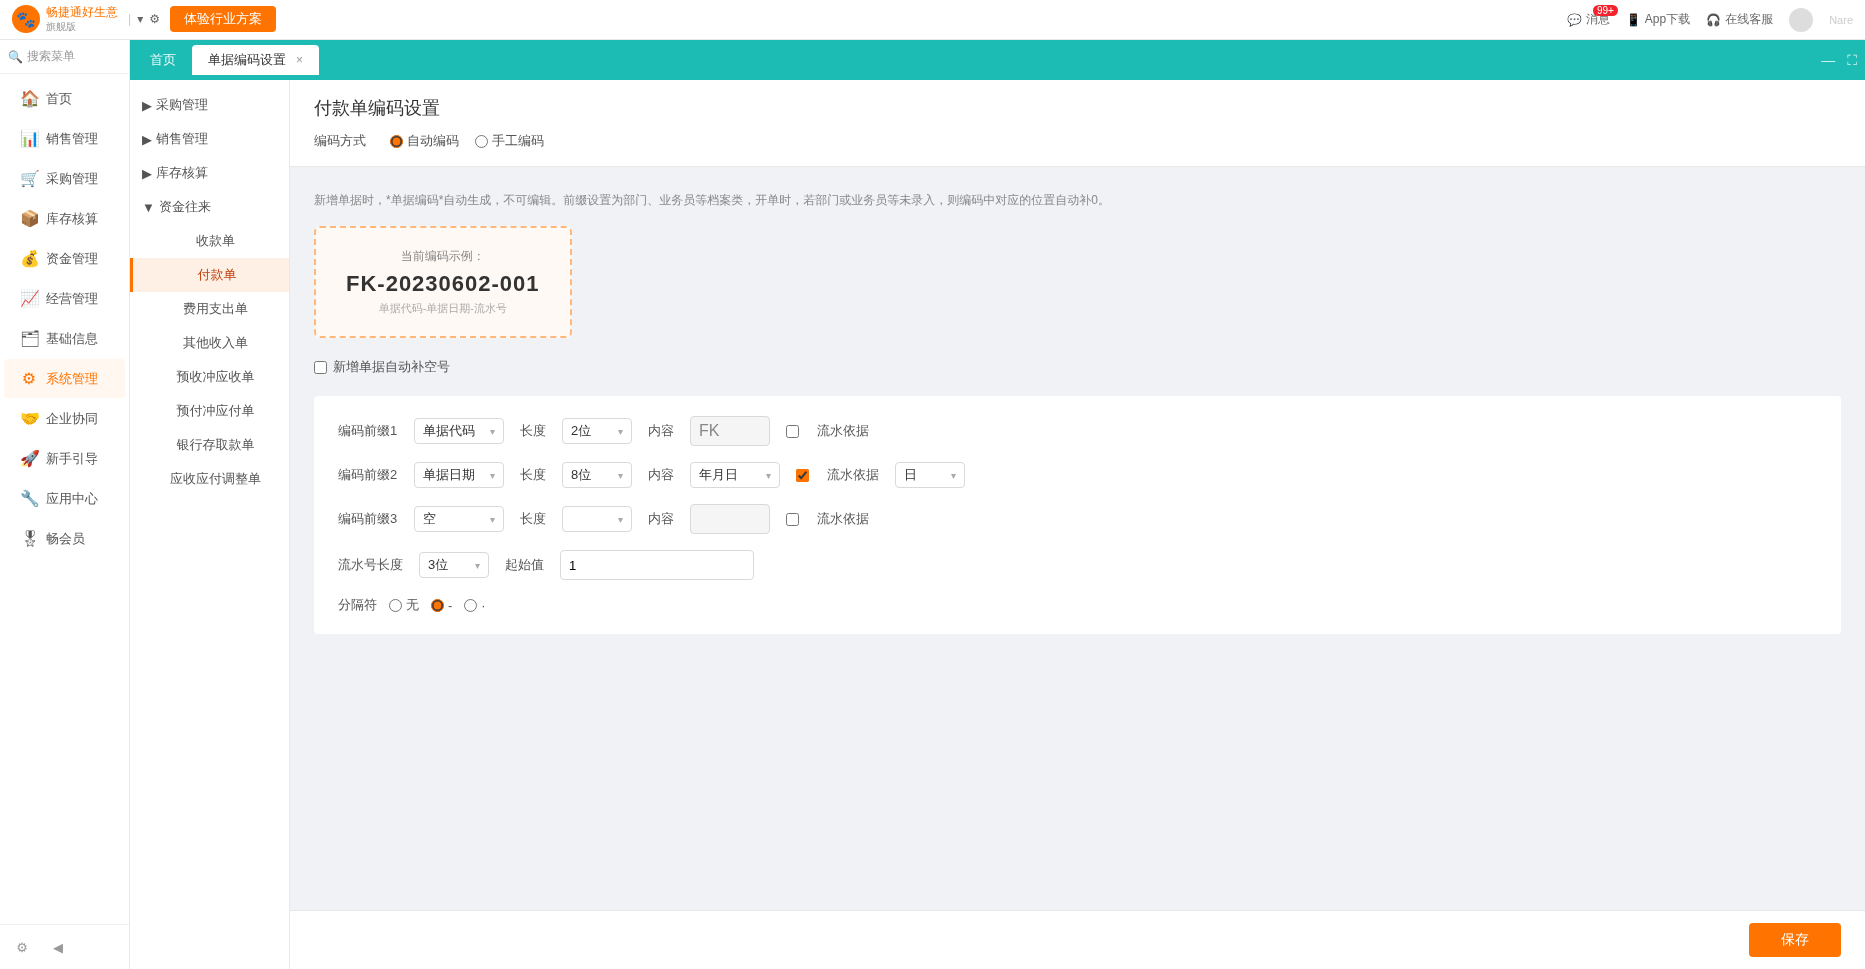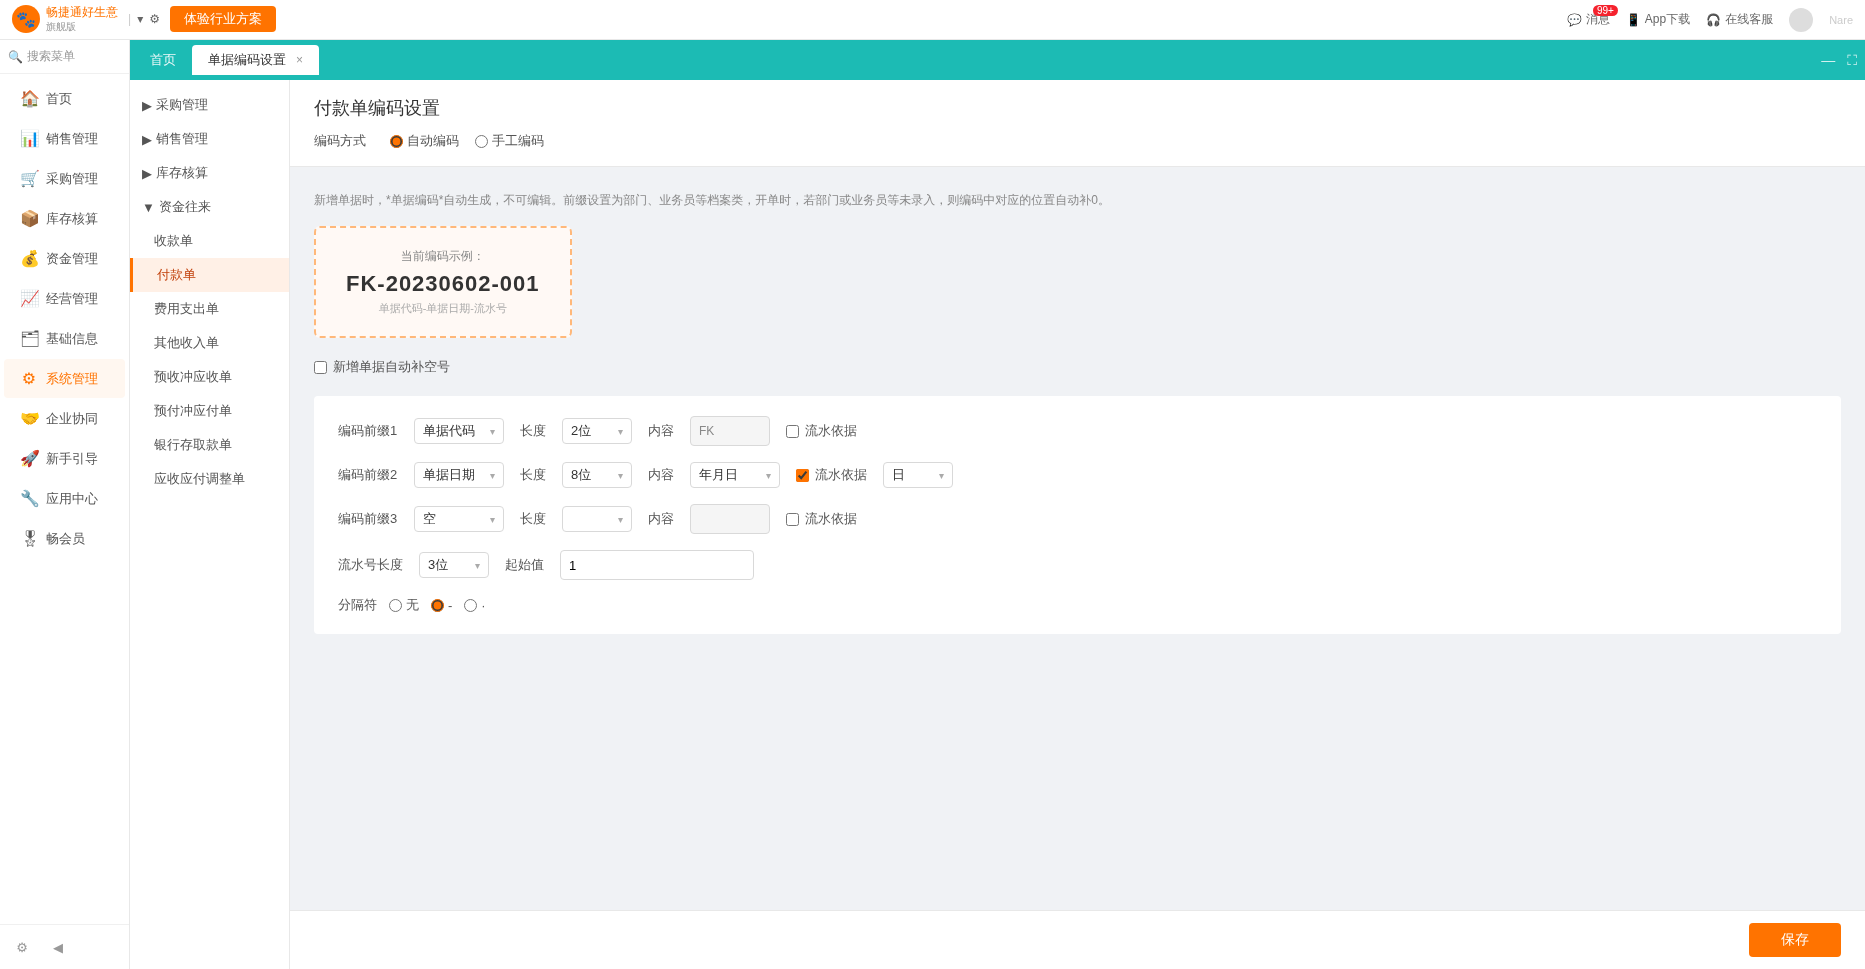--- a/index.html
+++ b/index.html
@@ -42,21 +42,21 @@
     .tab-home { color: rgba(255,255,255,0.9); padding: 6px 16px; cursor: pointer; font-size: 13px; }
     .tab-close { font-size: 12px; color: #999; cursor: pointer; margin-left: 4px; }
     .tab-bar-actions { margin-left: auto; display: flex; align-items: center; gap: 4px; }
     .tab-bar-btn { color: rgba(255,255,255,0.8); cursor: pointer; padding: 4px; font-size: 14px; }
 
     
     .content-wrapper { display: flex; gap: 0; flex: 1; overflow: hidden; }
     .sub-sidebar { width: 160px; background: #fff; border-right: 1px solid #e8e8e8; overflow-y: auto; flex-shrink: 0; padding: 8px 0; }
     .sub-sidebar-group { }
     .sub-sidebar-header { display: flex; align-items: center; gap: 4px; padding: 8px 12px; color: #555; font-size: 13px; cursor: pointer; }
-    .sub-sidebar-item { padding: 8px 12px 8px 24px; color: #555; font-size: 13px; cursor: pointer; }
+    .sub-sidebar-item { padding: 8px 12px 8px 24px; color: #555; font-size: 13px; cursor: pointer; text-align: center; }
     .sub-sidebar-item.active { color: #c2410c; background: #fff0e6; border-left: 3px solid #ff7300; }
 
     
     .main-page { flex: 1; background: #f0f2f5; overflow-y: auto; display: flex; flex-direction: column; }
     .page-header { background: #fff; padding: 16px 24px; border-bottom: 1px solid #e8e8e8; }
     .page-title { font-size: 18px; font-weight: 500; color: #333; margin-bottom: 12px; }
     .encoding-method { display: flex; align-items: center; gap: 16px; }
     .encoding-method label { display: flex; align-items: center; gap: 4px; cursor: pointer; color: #555; }
     .radio-auto { accent-color: #ff7300; }
 
@@ -72,22 +72,22 @@
     
     .auto-fill-row { display: flex; align-items: center; gap: 6px; margin-bottom: 20px; font-size: 13px; color: #555; }
     .auto-fill-row input[type=checkbox] { accent-color: #ff7300; }
 
     
     .form-section { background: #fff; padding: 20px 24px; border-radius: 4px; }
     .form-row { display: flex; align-items: center; gap: 16px; margin-bottom: 16px; }
     .form-row-label { color: #555; font-size: 13px; min-width: 60px; }
     .form-select { height: 26px; border: 1px solid #d9d9d9; border-radius: 4px; padding: 0 8px; font-size: 13px; background: #fff; cursor: pointer; display: flex; align-items: center; gap: 4px; min-width: 90px; justify-content: space-between; }
     .form-select-sm { min-width: 70px; }
-    .form-input-readonly { height: 30px; border: 1px solid #d9d9d9; border-radius: 4px; padding: 0 8px; font-size: 12px; background: #f5f5f5; min-width: 80px; display: flex; align-items: center; color: #888; }
-    .form-checkbox-row { display: flex; align-items: center; gap: 6px; color: #555; font-size: 13px; }
+    .form-input-readonly { height: 30px; border: 1px solid #d9d9d9; border-radius: 4px; padding: 0 8px; font-size: 16px; background: #f5f5f5; min-width: 80px; display: flex; align-items: center; color: #888; }
+    .form-checkbox-row { display: flex; align-items: center; gap: 18px; color: #555; font-size: 13px; }
     .form-checkbox-row input { accent-color: #ff7300; }
     .chevron { font-size: 10px; color: #aaa; }
     .content-label { font-size: 13px; color: #555; }
 
     
     .serial-row { display: flex; align-items: center; gap: 16px; margin-bottom: 16px; }
     .serial-input { height: 30px; border: 1px solid #d9d9d9; border-radius: 4px; padding: 0 8px; font-size: 13px; background: #fff; min-width: 80px; }
 
     
     .sep-row { display: flex; align-items: center; gap: 12px; margin-top: 8px; }

